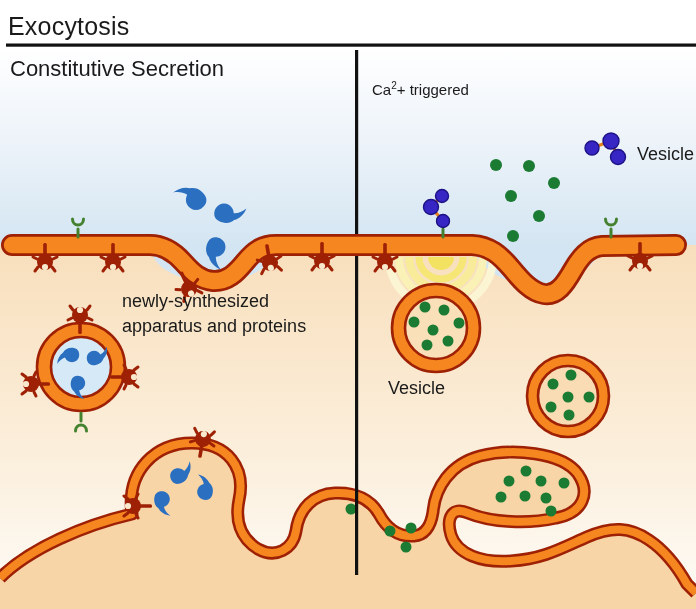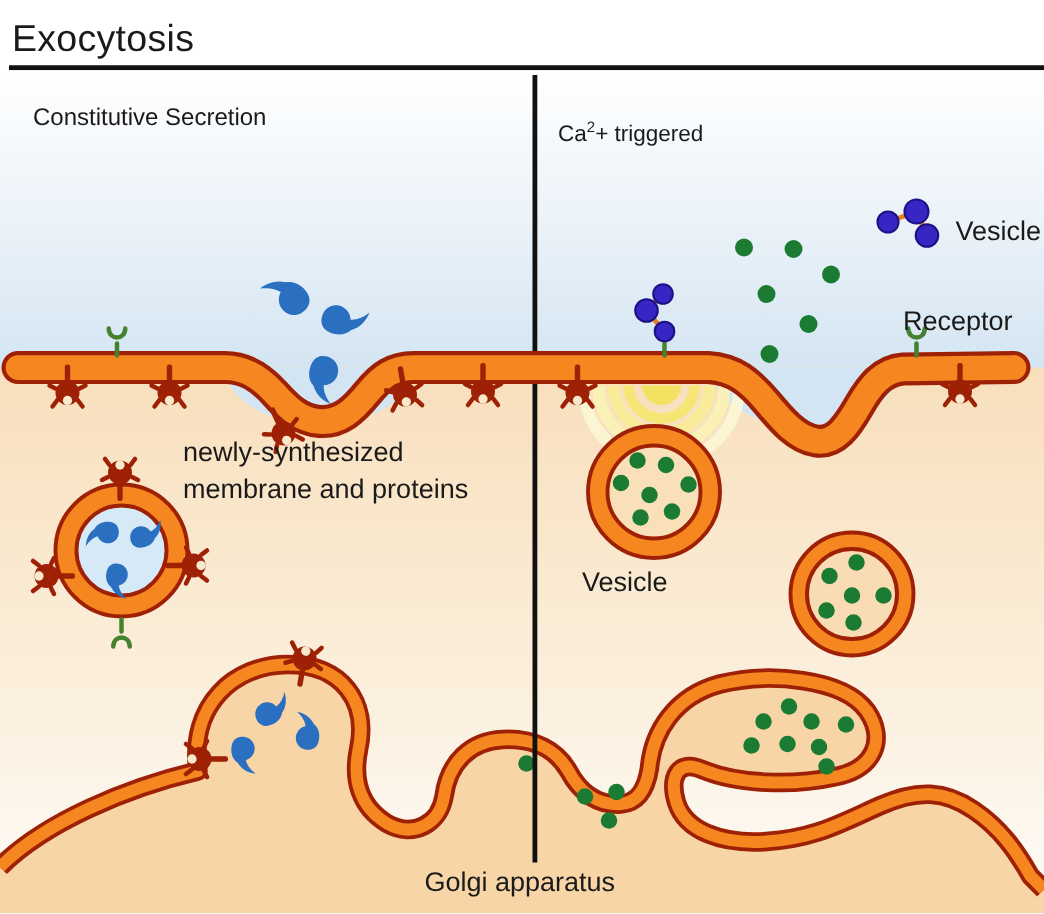--- a/index.html
+++ b/index.html
@@ -1,20 +1,20 @@
 <!DOCTYPE html>
 <html><head>
 <meta charset="utf-8">
 <style>
   html,body{margin:0;padding:0;background:#ffffff;font-family:"Liberation Sans",sans-serif;}
   .stage{position:relative;width:696px;height:609px;overflow:hidden;background:#fff;}
   .stage svg{position:absolute;left:0;top:0;}
   .lbl{position:absolute;color:#1a1a1a;white-space:pre-line;line-height:1.35;}
   .title{left:8px;top:10px;font-size:25px;letter-spacing:.2px;}
-  .sec-left{left:10px;top:68px;font-size:16px;margin-left:12px;}
+  .sec-left{left:10px;top:54px;font-size:22px;}
   .sec-right{left:370px;top:54px;font-size:18px;}
   .ca-line{left:372px;top:79px;font-size:15px;}
   .ca-line sup{font-size:10px;vertical-align:6px;}
   .plasma{left:10px;top:174px;font-size:18px;line-height:26px;}
   .signal-lbl{left:637px;top:142px;font-size:18px;}
   .receptor-lbl{left:602px;top:202px;font-size:18px;}
   .newly{left:122px;top:289px;font-size:18px;line-height:25px;}
   .vesicle-lbl{left:388px;top:376px;font-size:18px;}
   .golgi-lbl{left:283px;top:576px;font-size:18px;}
 </style>
@@ -214,19 +214,17 @@
         <circle cx="513" cy="236" r="6"></circle>
   </g>
 
   <rect x="6" y="43.5" width="690" height="3.2" fill="#111111"></rect>
 </svg>
 
 <div class="lbl title">Exocytosis</div>
 <div class="lbl sec-left">Constitutive Secretion</div>
 <div class="lbl ca-line"><span>Ca</span><sup>2</sup><span>+ triggered</span></div>
 <div class="lbl signal-lbl">Vesicle</div>
-<div class="lbl receptor-lbl">Receptor</div>
 <div class="lbl newly">newly-synthesized
-membrane and proteins</div>
+apparatus and proteins</div>
 <div class="lbl vesicle-lbl">Vesicle</div>
-<div class="lbl golgi-lbl">Golgi apparatus</div>
 
 </div>
 
 </body></html>

